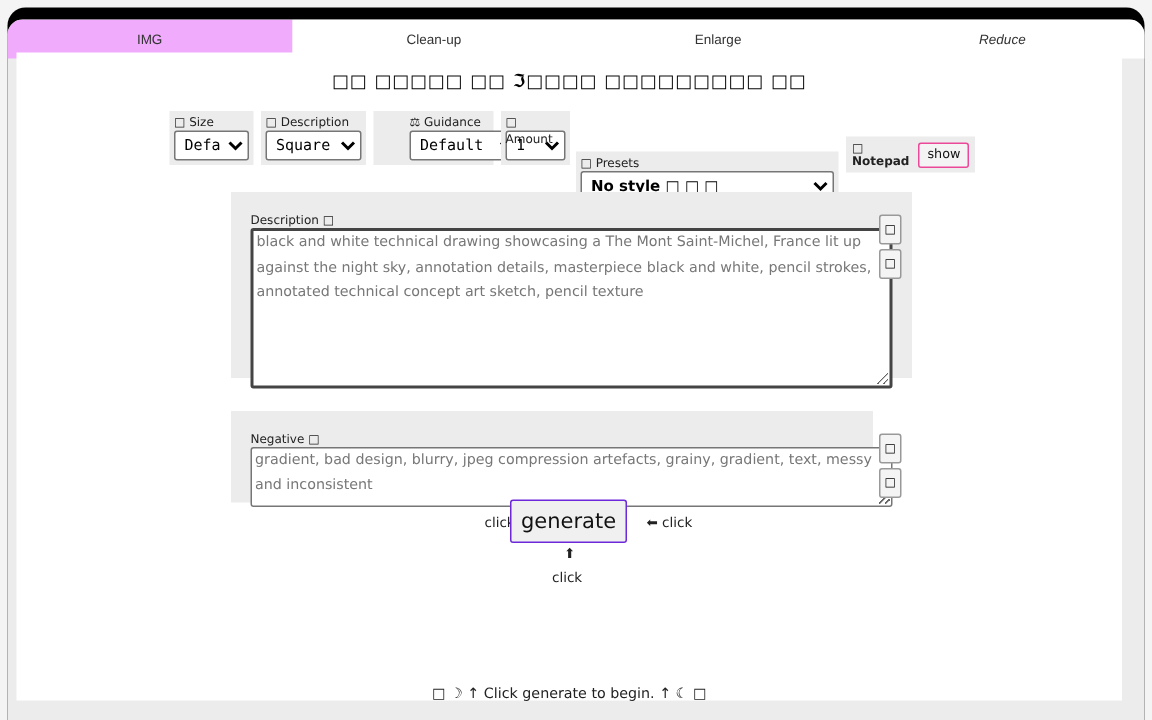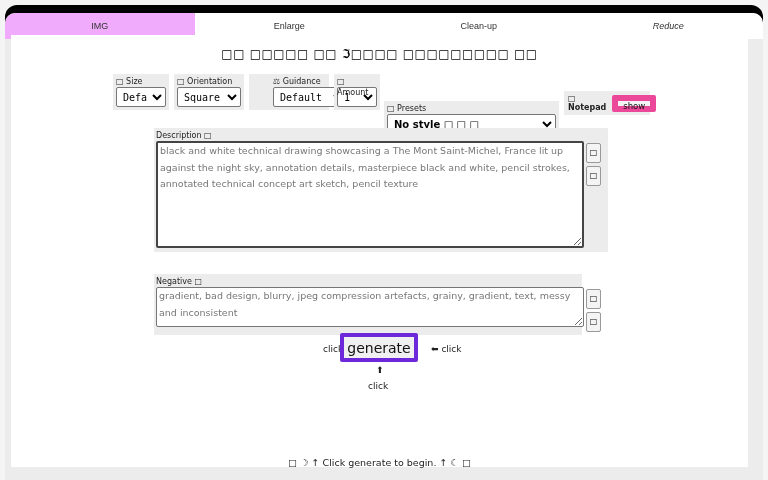--- a/index.html
+++ b/index.html
@@ -17,60 +17,60 @@
   .content { position: absolute; left: 11px; top: 35px; width: 737px; height: 432px; background: #fff; }
 
   .title { position: absolute; left: 0; right: 0; top: 12px; text-align: center; font-weight: bold; font-size: 12px; color: #000; letter-spacing: 0.5px; }
   .ctl { position: absolute; background: #ececec; padding: 2px 3px 3px 3px; height: 36px; }
   .ctl .lbl { font-size: 8px; color: #222; height: 11px; line-height: 11px; }
   .ctl select { display: block; height: 20px; font-family: "DejaVu Sans Mono", monospace; font-size: 10px; border: 1px solid #767676; background: #fff; border-radius: 2px; padding: 0 2px; color: #000; }
   .ctl select.bold { font-family: "DejaVu Sans", sans-serif; font-weight: bold; font-size: 10px; }
 
   .notepad { position: absolute; background: #ececec; height: 24px; padding: 3px 4px; display: flex; align-items: center; gap: 6px; }
   .notepad .lbl { font-size: 8px; color: #222; font-weight: bold; }
-  .notepad button { font-size: 8.5px; height: 17px; padding: 0 5px; background: #f4f4f4; border: 6px solid #ec4899; border-radius: 2px; font-family: "DejaVu Sans", sans-serif; color: #111; }
+  .notepad button { font-size: 8.5px; height: 17px; padding: 0 5px; background: #f4f4f4; border: 1px solid #ec4899; border-radius: 2px; font-family: "DejaVu Sans", sans-serif; color: #111; }
 
-  .block { position: absolute; background: #ececec; padding: 2px; }
+  .block { position: absolute; background: #ececec; padding: 13px; }
   .block .lbl { font-size: 8px; color: #222; height: 11px; line-height: 11px; }
   .block textarea { display: block; resize: both; font-family: "DejaVu Sans", sans-serif; font-size: 9.5px; line-height: 16.5px; color: #777; padding: 0 2px; background: #fff; border: 1px solid #767676; border-radius: 2px; }
   .block textarea.focused { border: 2px solid #444; }
   .side-btns { position: absolute; display: flex; flex-direction: column; gap: 3px; }
   .side-btn { width: 15px; height: 20px; background: #f4f4f4; border: 1px solid #999; border-radius: 2px; font-size: 8px; line-height: 18px; text-align: center; color: #000; }
 
   .gen-row { position: absolute; top: 298px; left: 0; right: 0; }
   .click-l { position: absolute; left: 288px; top: 11px; font-size: 9px; color: #222; margin-left: 24px; }
   .click-r { position: absolute; left: 420px; top: 11px; font-size: 9px; color: #222; }
-  .gen-btn { position: absolute; left: 329px; top: 0; width: 78px; height: 29px; font-size: 14px; font-family: "DejaVu Sans", sans-serif; background: #f0f0f0; border: 4px solid #6d28d9; border-radius: 2px; color: #111; }
+  .gen-btn { position: absolute; left: 329px; top: 0; width: 78px; height: 29px; font-size: 14px; font-family: "DejaVu Sans", sans-serif; background: #f0f0f0; border: 1px solid #6d28d9; border-radius: 2px; color: #111; }
   .up-arrow { position: absolute; left: 365px; top: 32px; font-size: 9px; color: #222; }
   .click-b { position: absolute; left: 357px; top: 48px; font-size: 9px; color: #222; }
 
   .status { position: absolute; left: 0; right: 0; top: 422px; text-align: center; font-size: 9.5px; color: #222; }
 </style>
 </head>
 <body>
 
 <div class="frame"></div>
 <div class="window">
   <div class="tabs">
     <div class="tab active">IMG</div>
+    <div class="tab">Clean-up</div>
     <div class="tab">Enlarge</div>
-    <div class="tab">Clean-up</div>
     <div class="tab">Reduce</div>
   </div>
 </div>
 
 <div class="content">
   <div class="title">□□ □□□□□ □□ ℑ□□□□ □□□□□□□□□ □□</div>
 
   <div class="ctl" style="left:102px; top:39px; width:56px;">
     <div class="lbl">□ Size</div>
     <select style="width:50px;"><option>Default</option></select>
   </div>
   <div class="ctl" style="left:163px; top:39px; width:70px;">
-    <div class="lbl">□ Orientation</div>
+    <div class="lbl">□ Description</div>
     <select style="width:64px;"><option>Square</option></select>
   </div>
   <div class="ctl" style="left:238px; top:39px; width:80px;padding-left:24px;">
     <div class="lbl">⚖ Guidance</div>
     <select style="width:74px;"><option>Default</option></select>
   </div>
   <div class="ctl" style="left:323px; top:39px; width:46px;">
     <div class="lbl">□ Amount</div>
     <select style="width:40px;"><option>1</option></select>
   </div>

